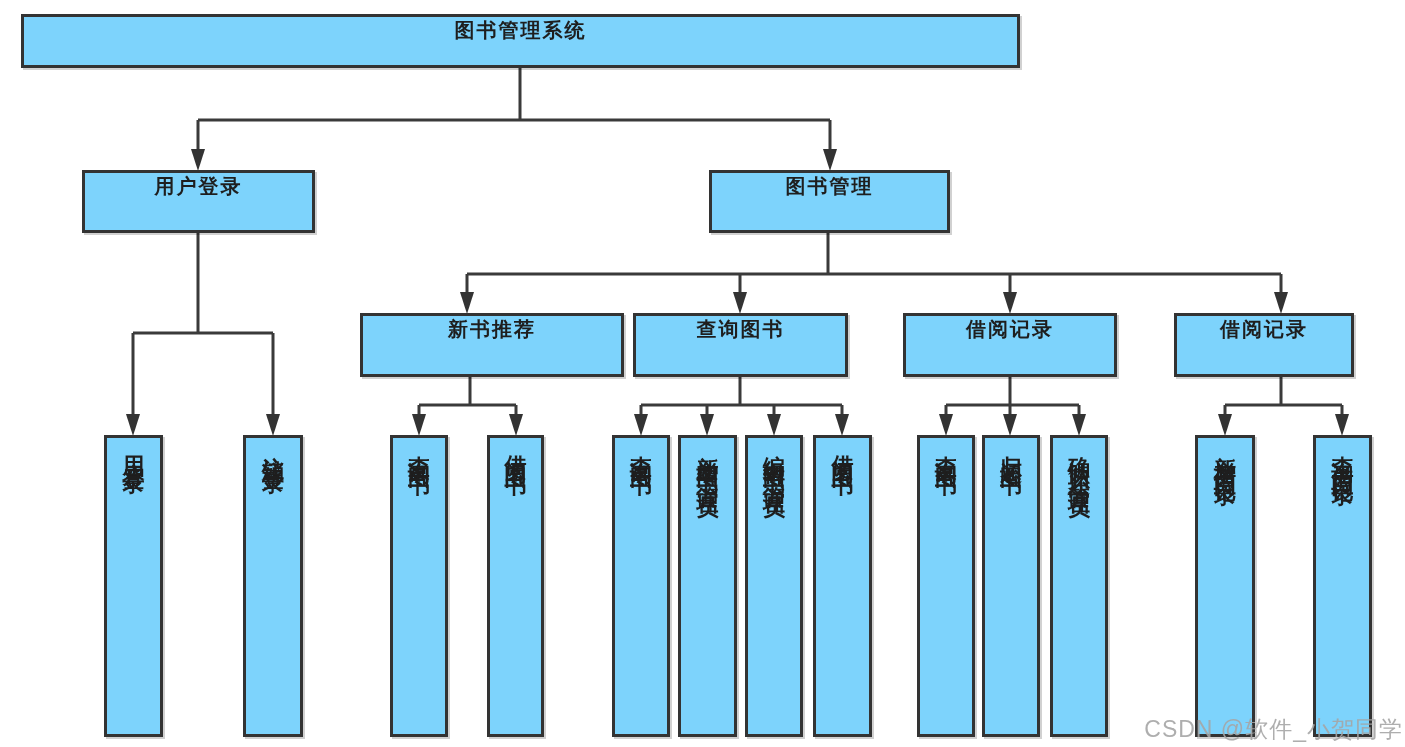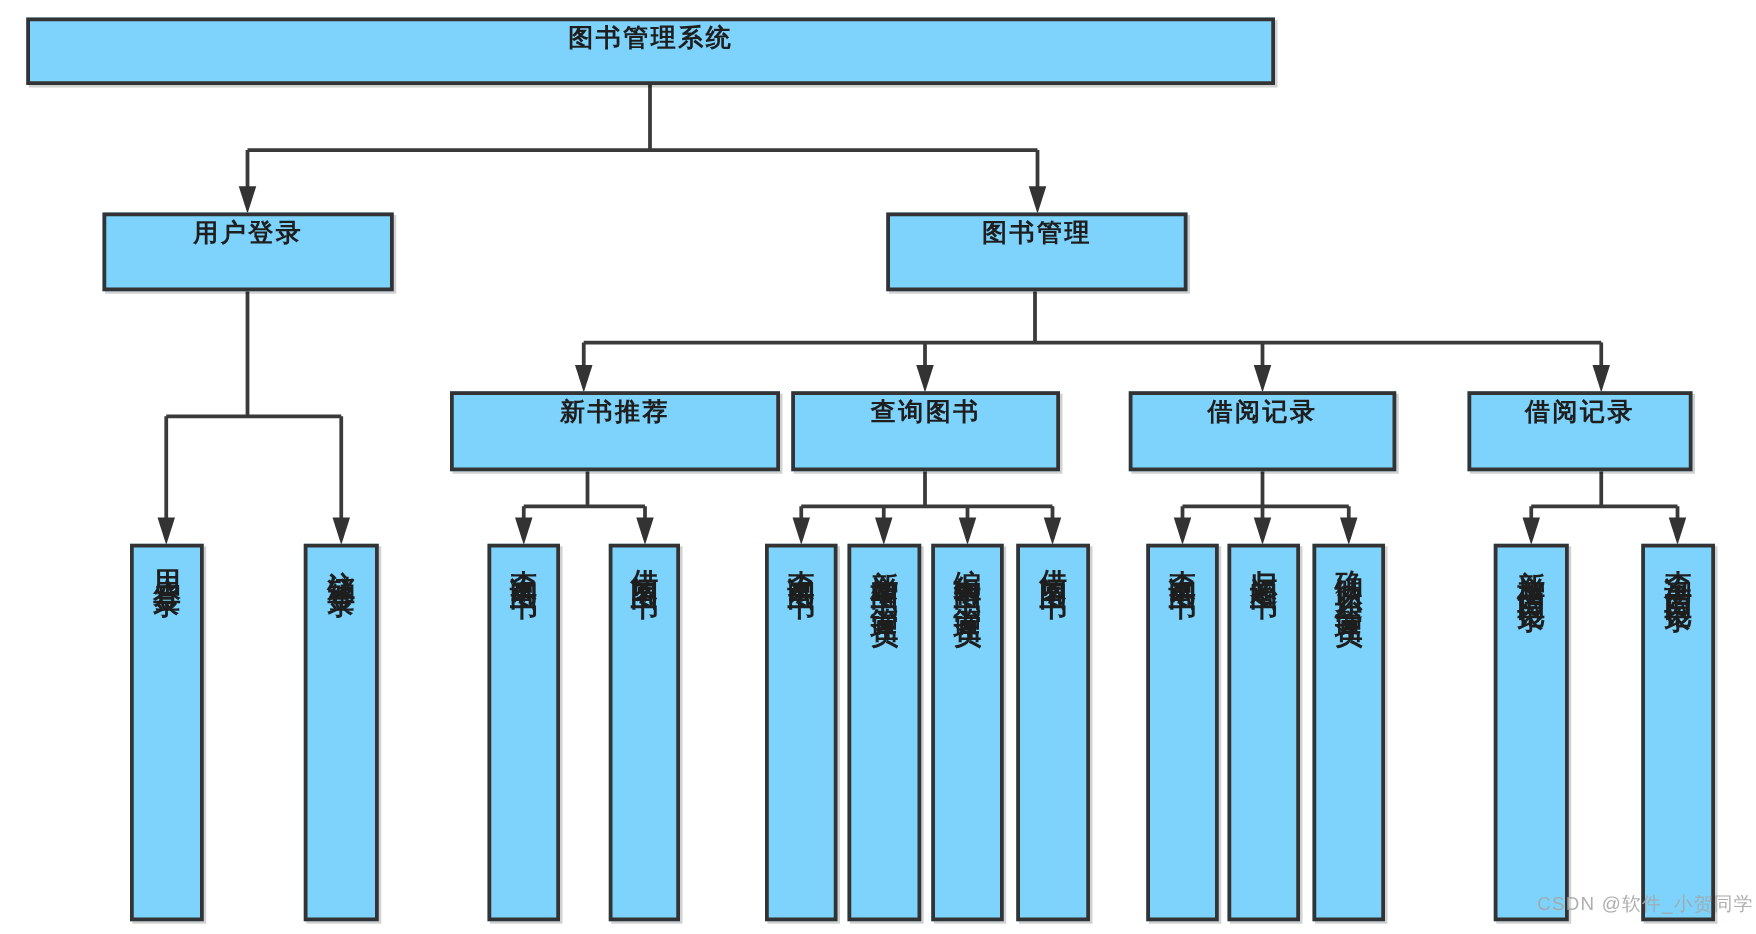--- a/index.html
+++ b/index.html
@@ -60,21 +60,21 @@
   .l-8  { left: 813px;  width: 59px; }
   .l-9  { left: 917px;  width: 58px; }
   .l-10 { left: 982px;  width: 58px; }
   .l-11 { left: 1050px; width: 58px; }
   .l-12 { left: 1195px; width: 60px; }
   .l-13 { left: 1313px; width: 59px; }
   .watermark {
     position: absolute;
     right: 2px; top: 714px;
     z-index: 5;
-    font-size: 15px;
+    font-size: 23px;
     color: rgba(165,165,165,0.9);
     letter-spacing: 1px;
     white-space: nowrap;
   }
 </style>
 </head>
 <body>
 
 <div id="stage">
 

